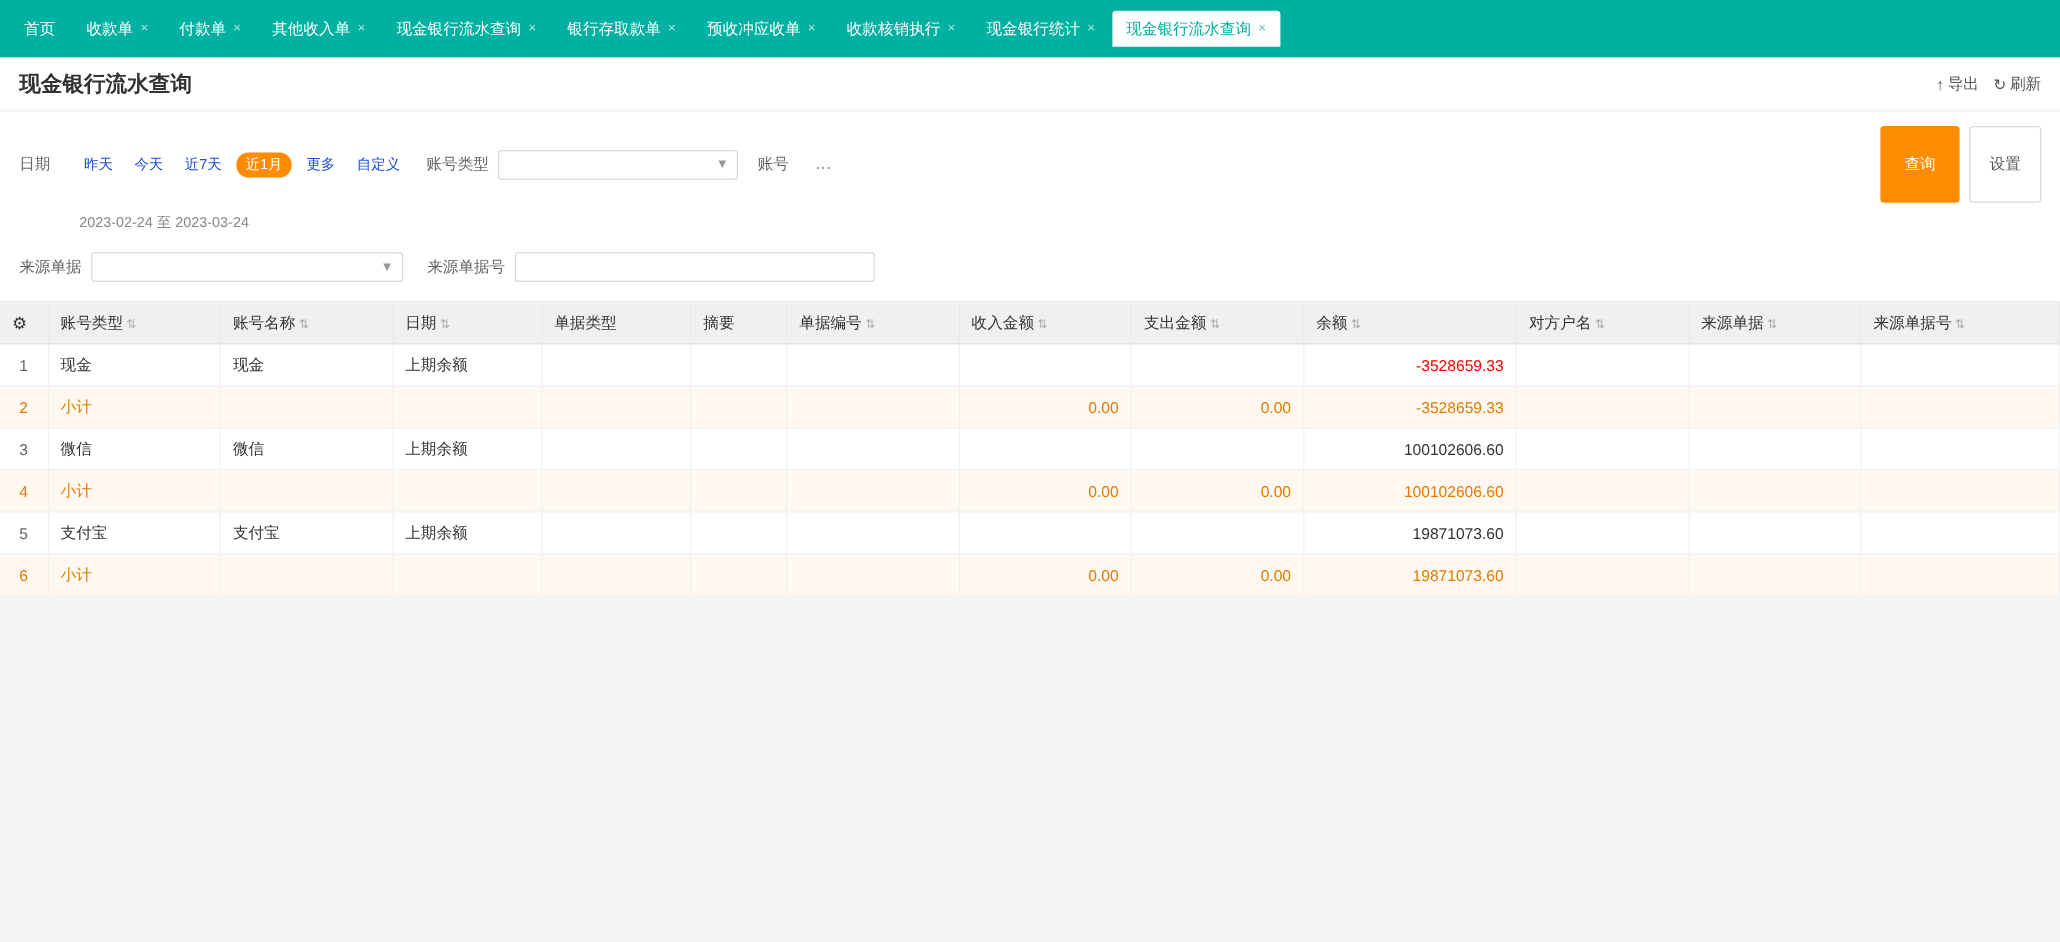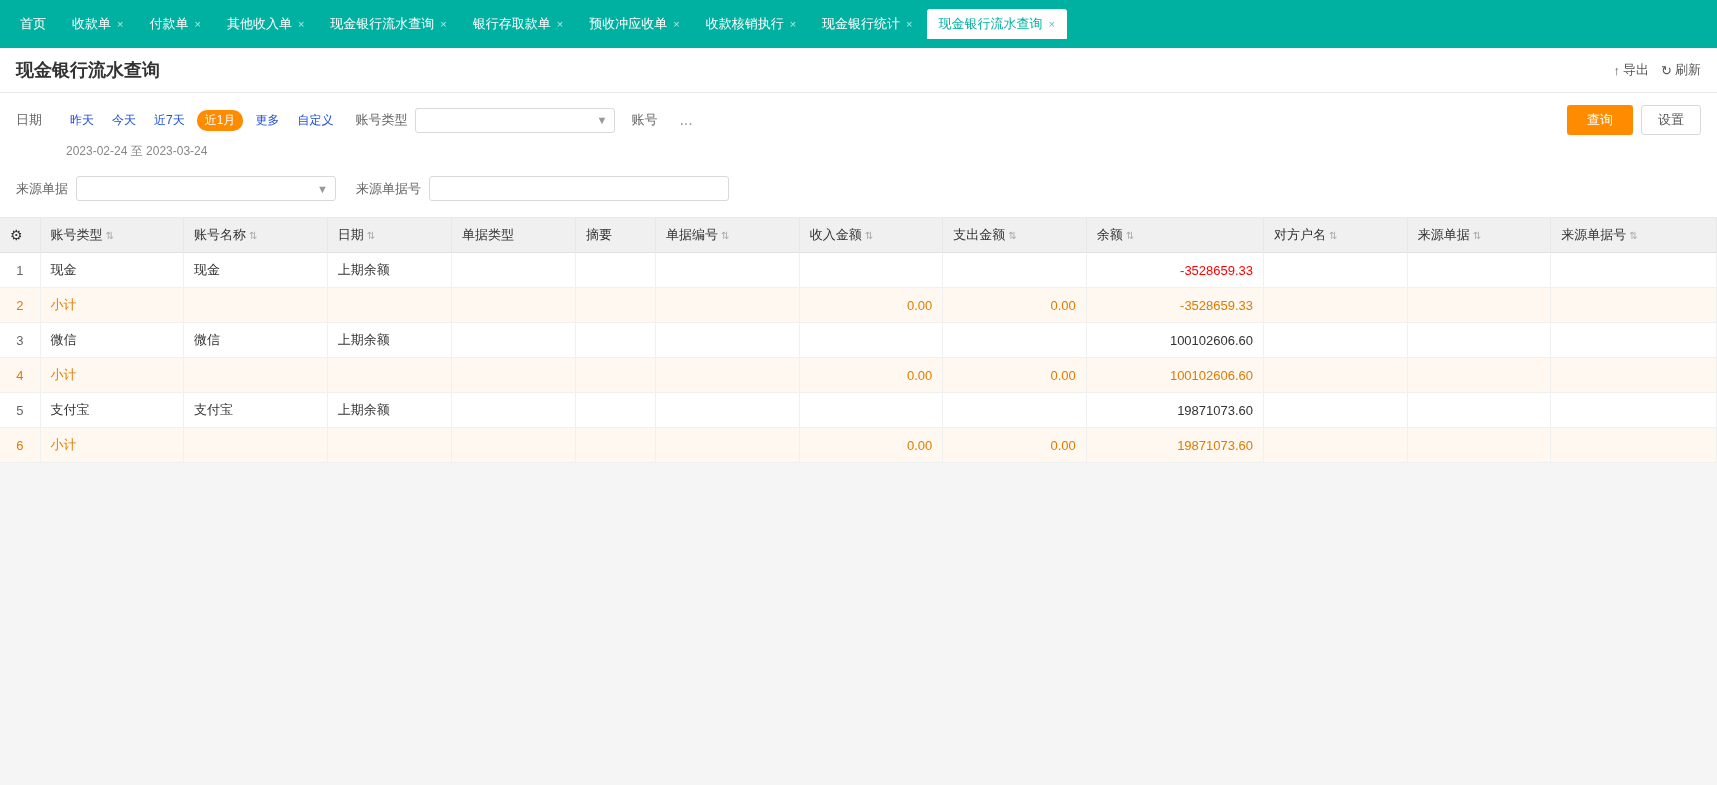--- a/index.html
+++ b/index.html
@@ -150,21 +150,21 @@
     .more-dots {
       color: #999;
       cursor: pointer;
       font-size: 16px;
     }
     .btn-query {
       background: #ff8c00;
       color: #fff;
       border: none;
       border-radius: 3px;
-      padding: 6px 20px;
+      padding: 23px 20px;
       font-size: 13px;
       cursor: pointer;
     }
     .btn-settings {
       background: #fff;
       color: #555;
       border: 1px solid #d9d9d9;
       border-radius: 3px;
       padding: 5px 16px;
       font-size: 13px;

